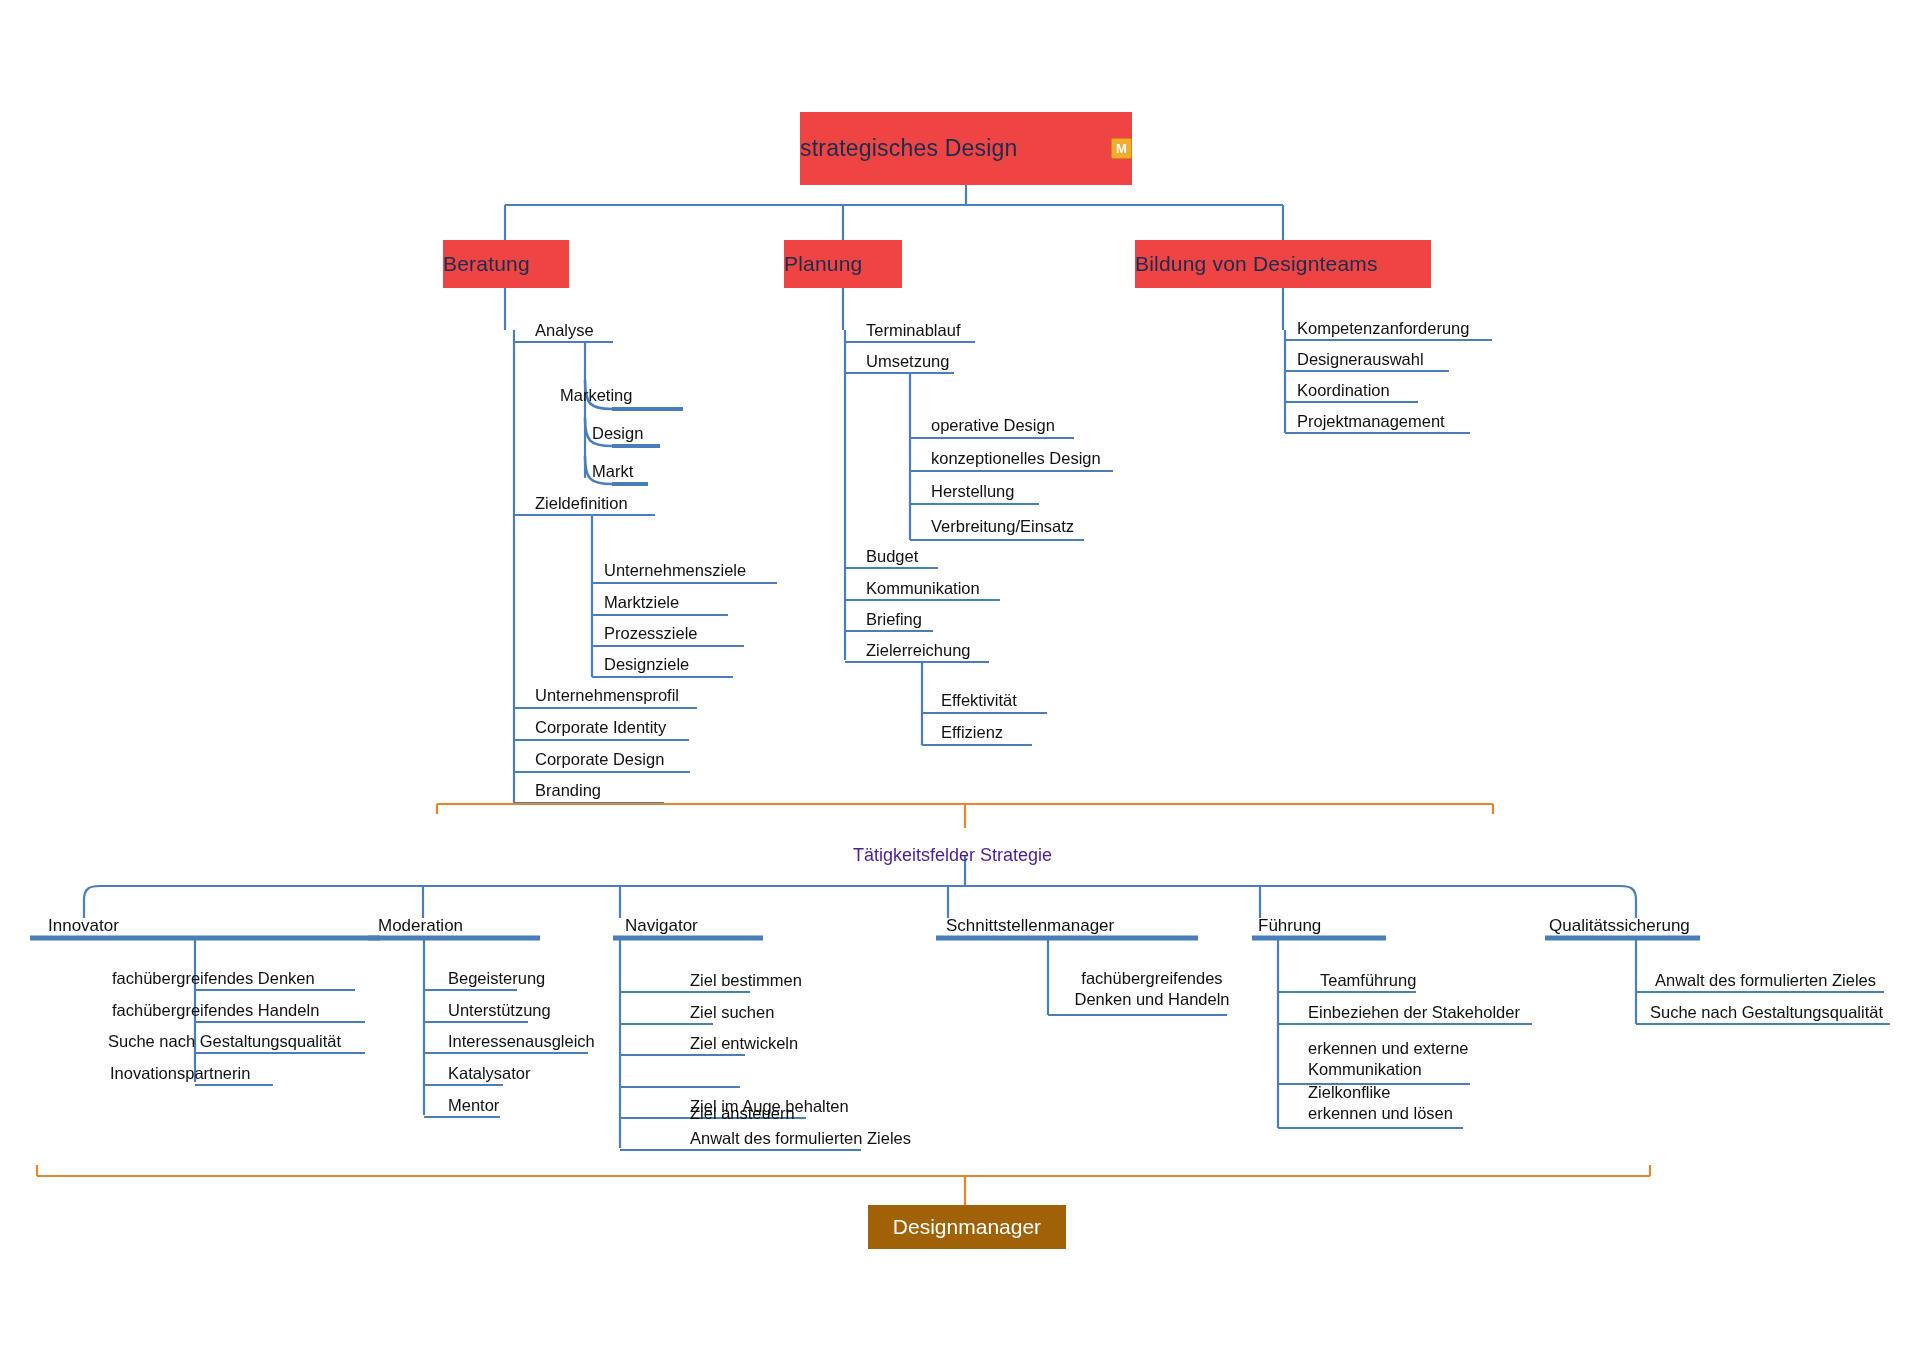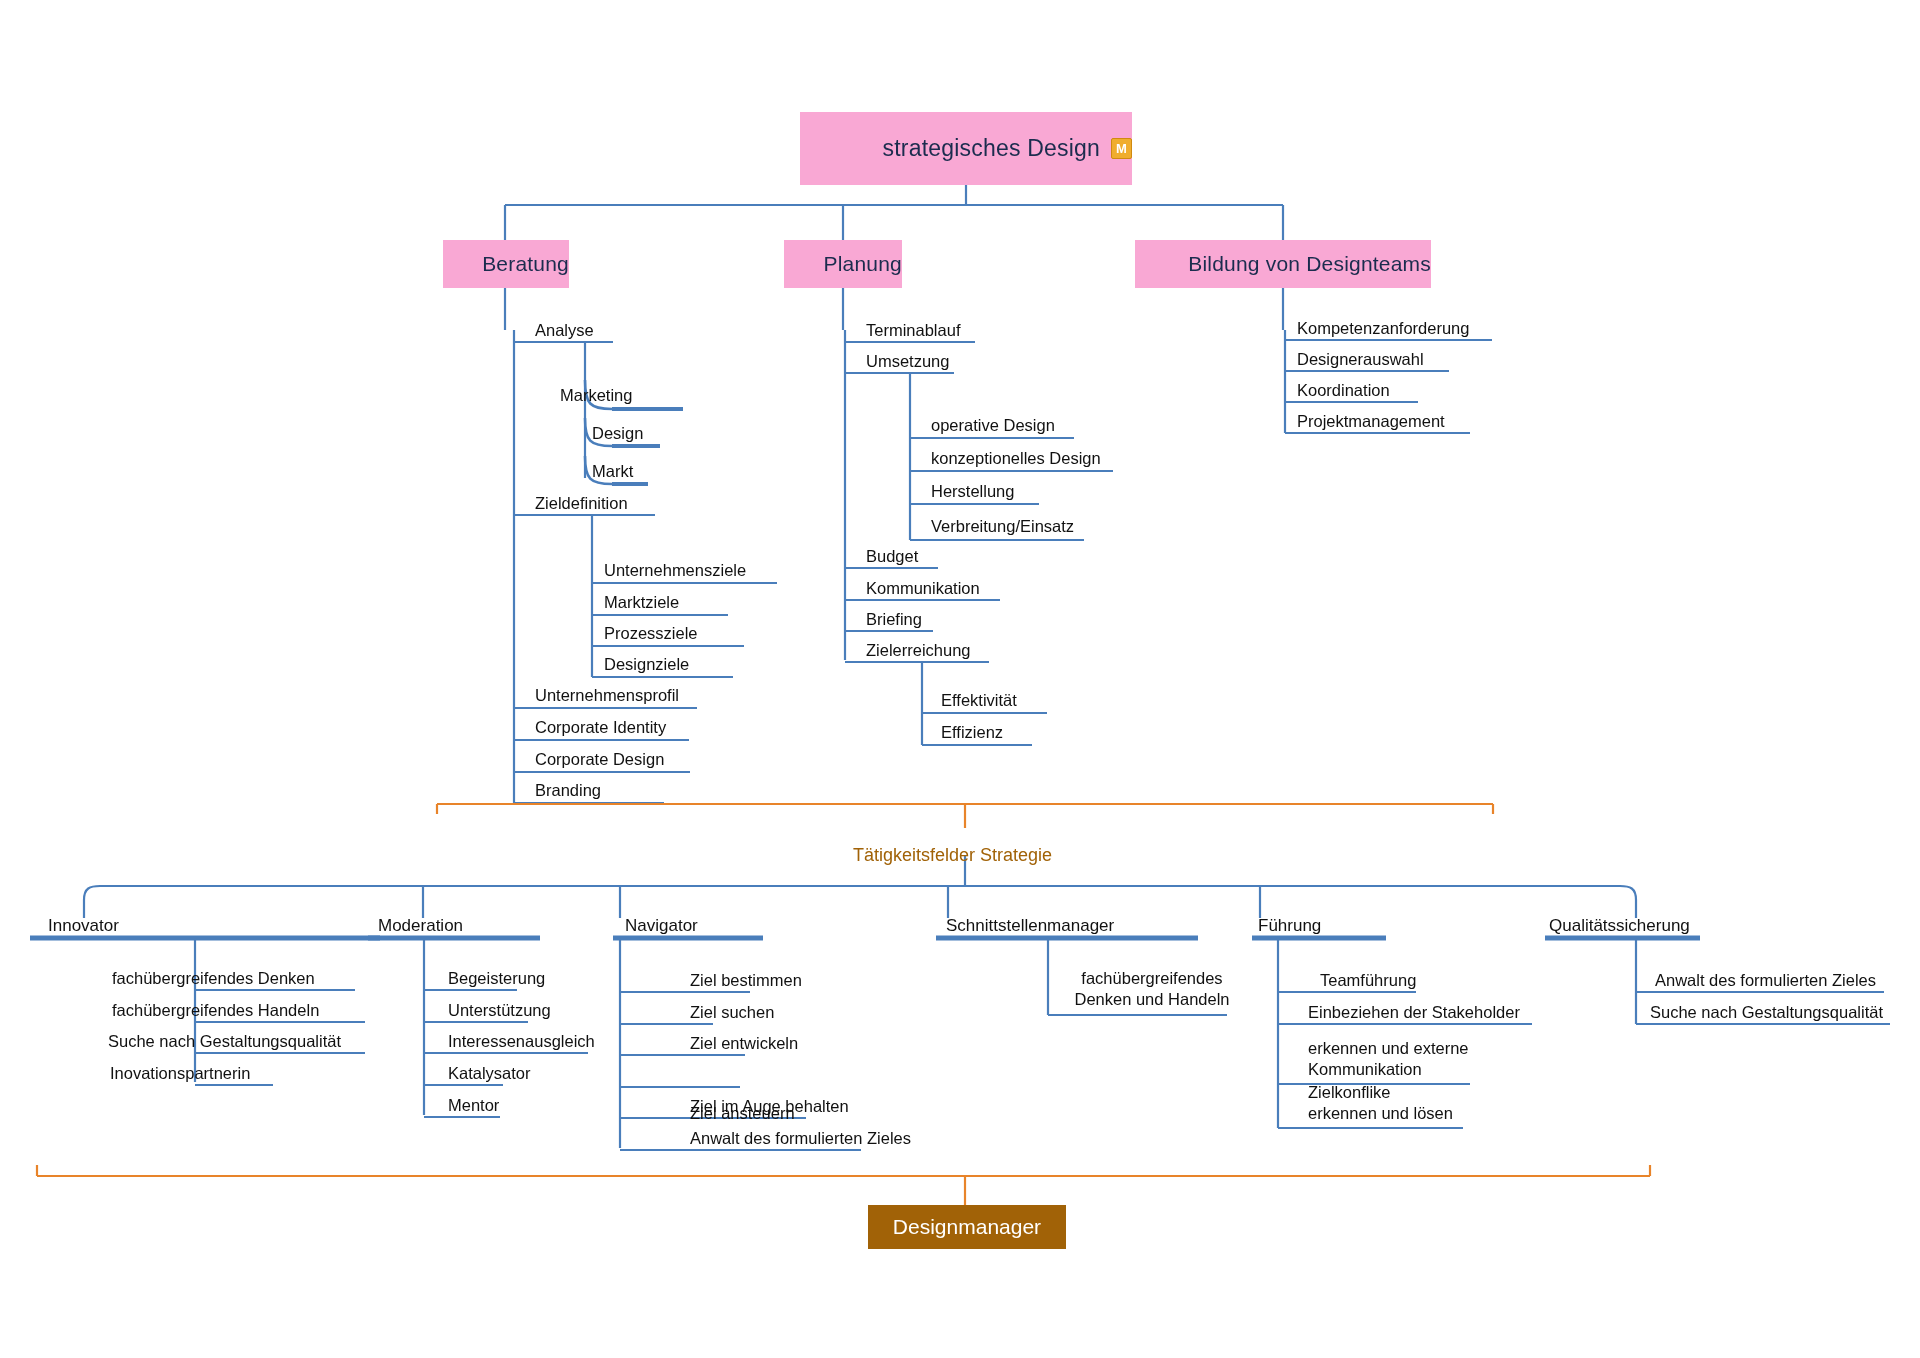--- a/index.html
+++ b/index.html
@@ -16,25 +16,25 @@
     overflow: hidden;
   }
   svg.lines {
     position: absolute;
     left: 0; top: 0;
     width: 1920px; height: 1358px;
     pointer-events: none;
   }
   .node-box {
     position: absolute;
-    background: #f9a8d4;
+    background: #ef4444;
     color: #1b2c4e;
     display: flex;
     align-items: center;
-    justify-content: flex-end;
+    justify-content: space-between;
     font-size: 21px;
     letter-spacing: .2px;
     white-space: nowrap;
   }
   .node-box.root { font-size: 23px; }
   .badge-m {
     display: inline-block;
     width: 21px; height: 21px;
     line-height: 19px;
     text-align: center;
@@ -51,21 +51,21 @@
     position: absolute;
     font-size: 16.5px;
     color: #111111;
     white-space: nowrap;
     line-height: 1.28;
   }
   .leaf.two-line { white-space: normal; text-align: center; }
   .section-label {
     position: absolute;
     font-size: 18px;
-    color: #a16207;
+    color: #4c1d95;
     white-space: nowrap;
   }
   .teal-box {
     position: absolute;
     background: #a16207;
     color: #ffffff;
     font-size: 21px;
     display: flex;
     align-items: center;
     justify-content: center;

